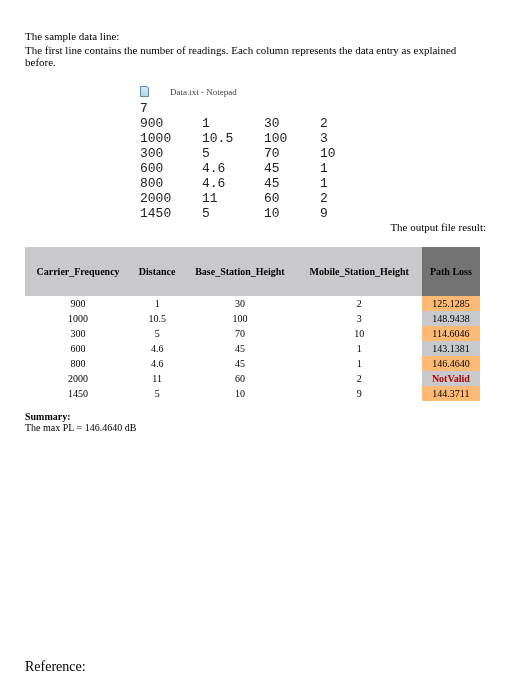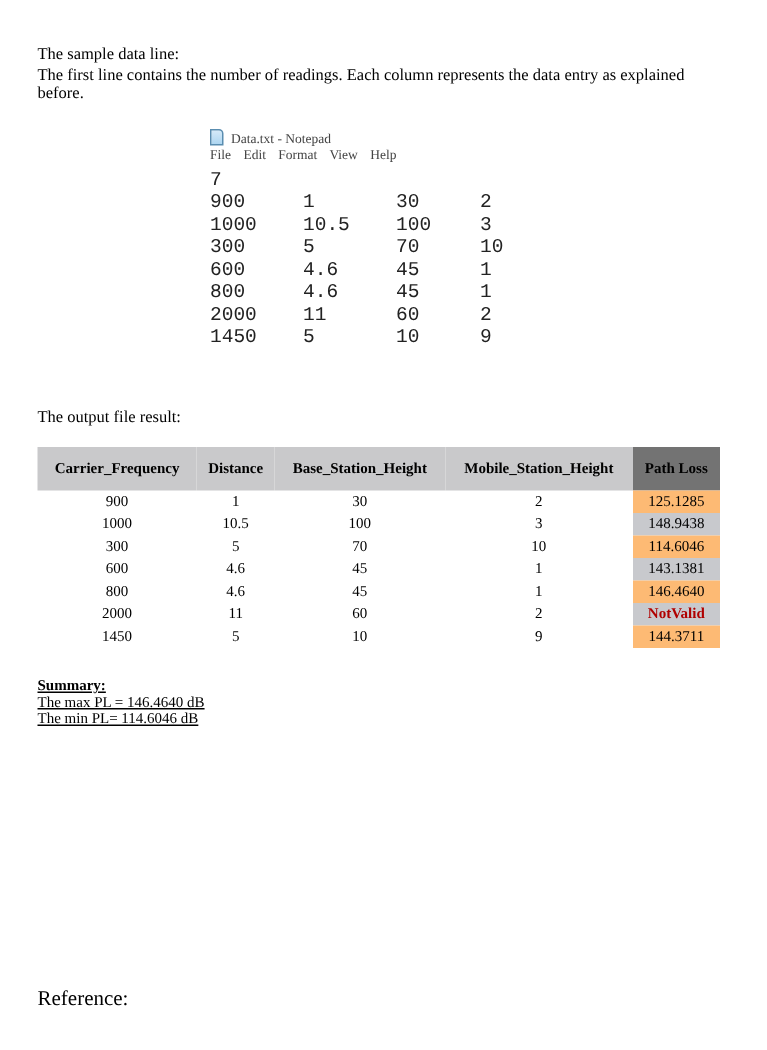--- a/index.html
+++ b/index.html
@@ -16,21 +16,21 @@
   }
   .intro-line { margin: 0 0 2px 0; }
   .notepad-block {
     margin-top: 18px;
     margin-left: 115px;
     width: 260px;
   }
   .notepad-title {
     display: flex;
     align-items: center;
-    gap: 5px;
+    gap: 21px;
     font-size: 9px;
     color: #444;
   }
   .notepad-menubar {
     font-size: 9px;
     color: #444;
     margin-top: 1px;
   }
   .notepad-menubar span { margin-right: 6px; }
   .notepad-content {
@@ -39,49 +39,49 @@
     color: #222;
     margin-top: 4px;
   }
   .np-row { display: flex; }
   .np-col { width: 62px; }
   .np-col:nth-child(3) { width: 56px; }
   .np-col:nth-child(4) { width: 28px; }
   .np-count { width: auto; }
 
   .section-heading {
-    margin-top: 40px;
     font-weight: 400;
+    text-align: right;
   }
 
   .result-table {
     margin-top: 14px;
     border-collapse: collapse;
     width: 455px;
     font-size: 10px;
   }
   .result-table th {
     background: #c9c9cb;
     font-weight: bold;
-    padding: 9px 4px;
+    padding: 19px 4px;
     font-family: "Times New Roman", serif;
   }
   .result-table th.pathloss {
     background: #737373;
   }
   .result-table td {
     text-align: center;
     padding: 2px 4px;
   }
   .result-table tr.zebra td { background: transparent; }
   .result-table td.pl-cell { background: #fdba74; }
   .result-table tr.zebra td.pl-cell { background: #c8c9cd; }
   .notvalid { color: #b00000; font-weight: bold; }
 
-  .summary-block { margin-top: 20px; font-size: 10px; text-decoration: underline; }
+  .summary-block { margin-top: 10px; font-size: 10px; }
   .summary-block .hdr { font-weight: bold; }
   .reference-block {
     position: absolute;
     bottom: 25px;
     left: 25px;
     font-size: 14px;
   }
   .reference-block .ref-url { font-style: italic; }
   .notepad-icon {
     display: inline-block;
@@ -96,27 +96,20 @@
 </head>
 <body>
 
 <div class="intro-line">The sample data line:</div>
 <div class="intro-line">The first line contains the number of readings. Each column represents the data entry as explained before.</div>
 
 <div class="notepad-block">
   <div class="notepad-title">
     <span class="notepad-icon"></span>
     <span>Data.txt - Notepad</span>
-  </div>
-  <div class="notepad-menubar">
-    <span>File</span>
-    <span>Edit</span>
-    <span>Format</span>
-    <span>View</span>
-    <span>Help</span>
   </div>
   <div class="notepad-content">
     <div class="np-row">
         <div class="np-col np-count">7</div>
       </div>
     <div class="np-row">
       <div class="np-col">900</div>
       <div class="np-col">1</div>
       <div class="np-col">30</div>
       <div class="np-col">2</div>
@@ -221,18 +214,17 @@
         <td>10</td>
         <td>9</td>
         <td class="pl-cell">144.3711</td>
       </tr>
     </tbody>
 </table>
 
 <div class="summary-block">
   <div class="hdr">Summary:</div>
   <div>The max PL = 146.4640 dB</div>
-  <div>The min PL= 114.6046 dB</div>
 </div>
 
 <div class="reference-block">
   <div>Reference:</div>
 </div>
 
 </body></html>

